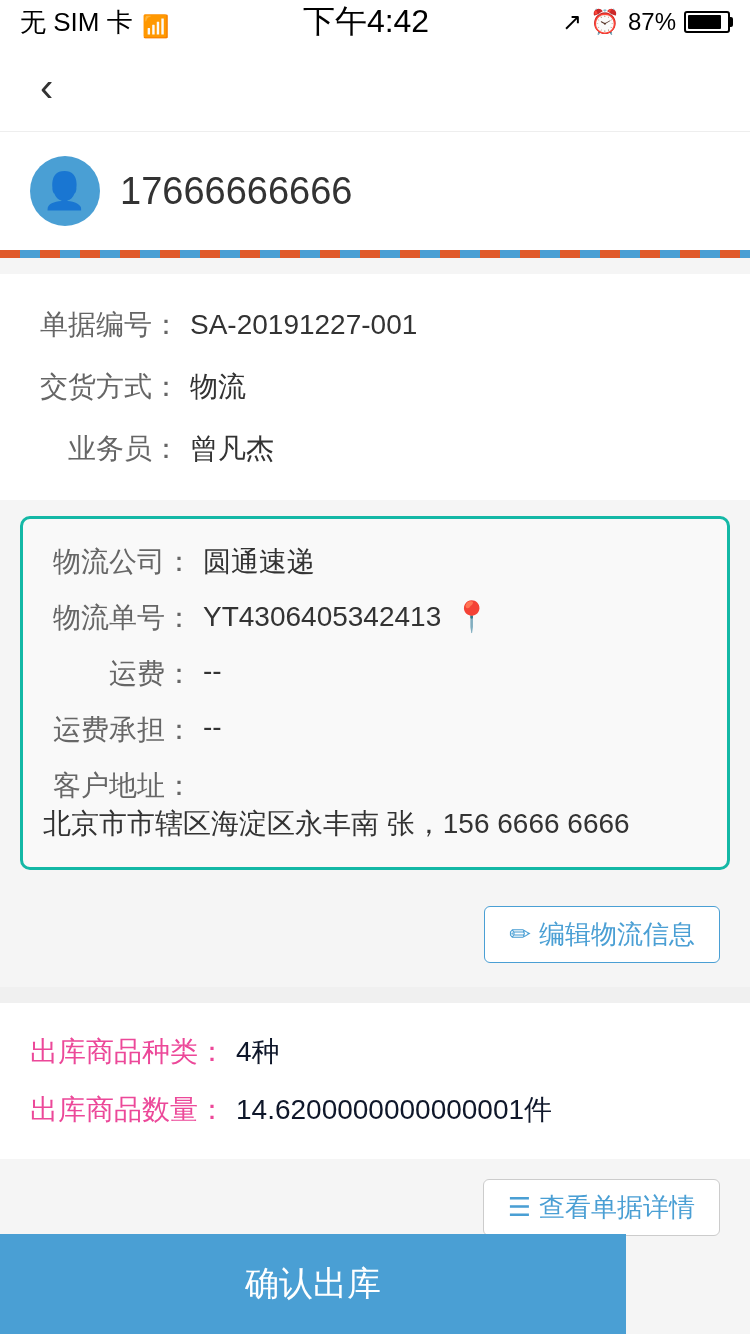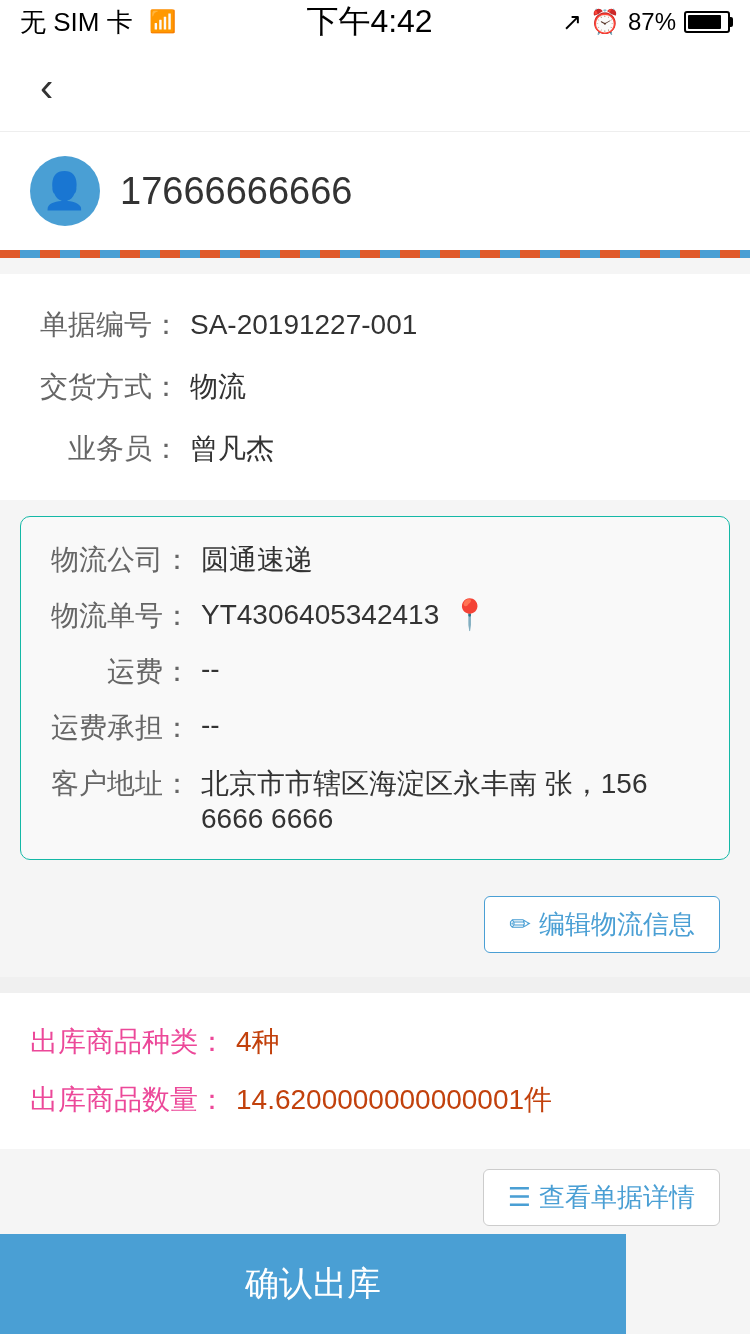--- a/index.html
+++ b/index.html
@@ -17,21 +17,21 @@
     .status-bar {
       background: #fff;
       height: 44px;
       display: flex;
       align-items: center;
       justify-content: space-between;
       padding: 0 20px;
       font-size: 26px;
       color: #000;
     }
-    .status-bar-left { display: flex; align-items: center; gap: 17px; }
+    .status-bar-left { display: flex; align-items: flex-end; gap: 10px; }
     .status-bar-center { font-weight: 500; font-size: 32px; }
     .status-bar-right { display: flex; align-items: center; gap: 8px; font-size: 24px; }
     .battery-block {
       display: inline-flex; align-items: center;
       border: 2px solid #000; border-radius: 3px;
       width: 46px; height: 22px; padding: 2px; position: relative;
     }
     .battery-fill {
       background: #000; height: 100%; width: 87%; border-radius: 1px;
     }
@@ -124,29 +124,29 @@
       color: #333;
       flex: 1;
     }
 
     
     .logistics-card {
       background: #f9f9f9;
       border-radius: 10px;
       margin: 16px 20px;
       padding: 24px 20px;
-      border: 1px solid #14b8a6;
+      border: 3px solid #14b8a6;
     }
     .logistics-row {
       display: flex;
       align-items: flex-start;
       margin-bottom: 18px;
       font-size: 28px;
     }
-    .logistics-row:last-child { margin-bottom: 0; }
+    .logistics-row:last-child { margin-bottom: 0; flex-direction: column; }
     .logistics-label {
       color: #666;
       min-width: 160px;
       text-align: right;
       padding-right: 10px;
       flex-shrink: 0;
     }
     .logistics-value {
       color: #333;
       flex: 1;
@@ -199,21 +199,21 @@
     }
     .goods-row:last-child { margin-bottom: 0; }
     .goods-label {
       color: #ec4899;
       min-width: 190px;
       text-align: right;
       padding-right: 10px;
       flex-shrink: 0;
     }
     .goods-value {
-      color: #c2410c;
+      color: #0f172a;
       flex: 1;
     }
 
     
     .detail-btn-row {
       display: flex;
       justify-content: flex-end;
       padding: 20px 30px 24px;
     }
     .detail-btn {

